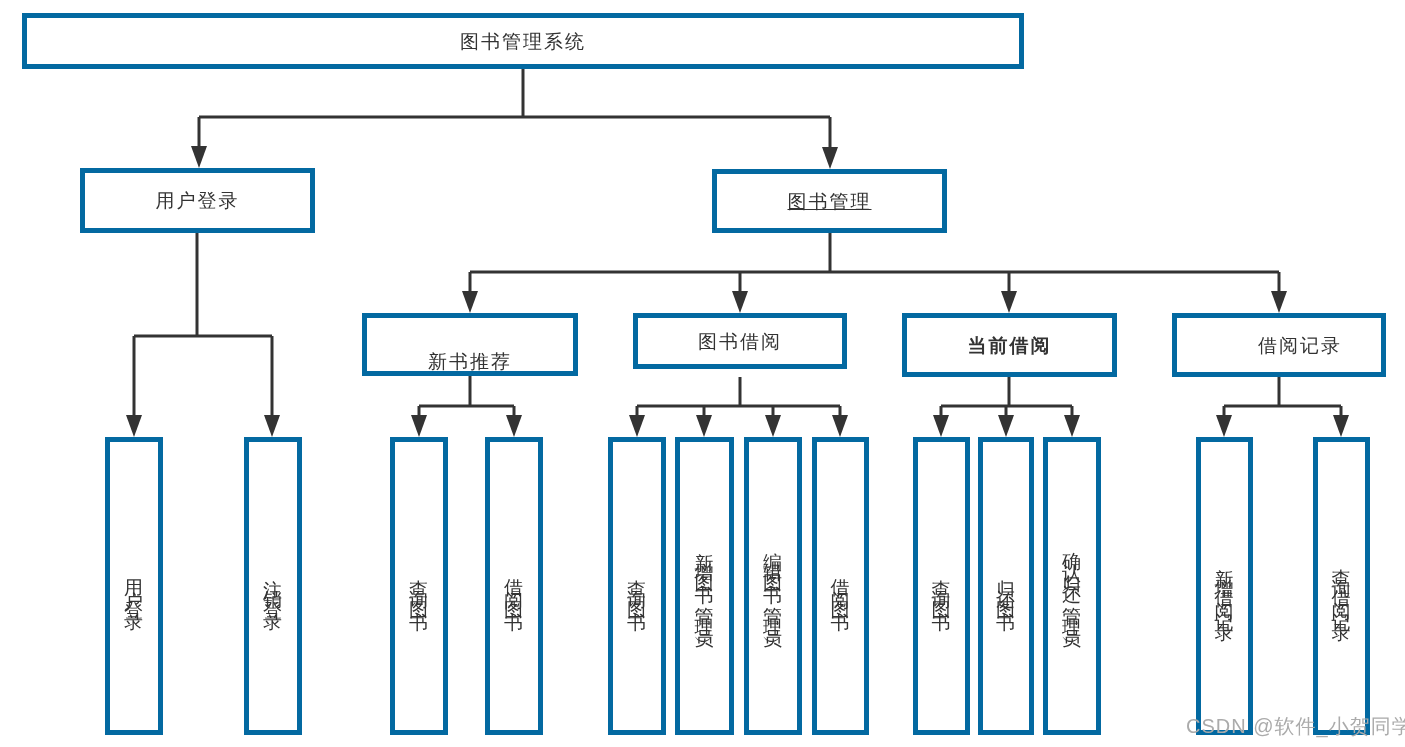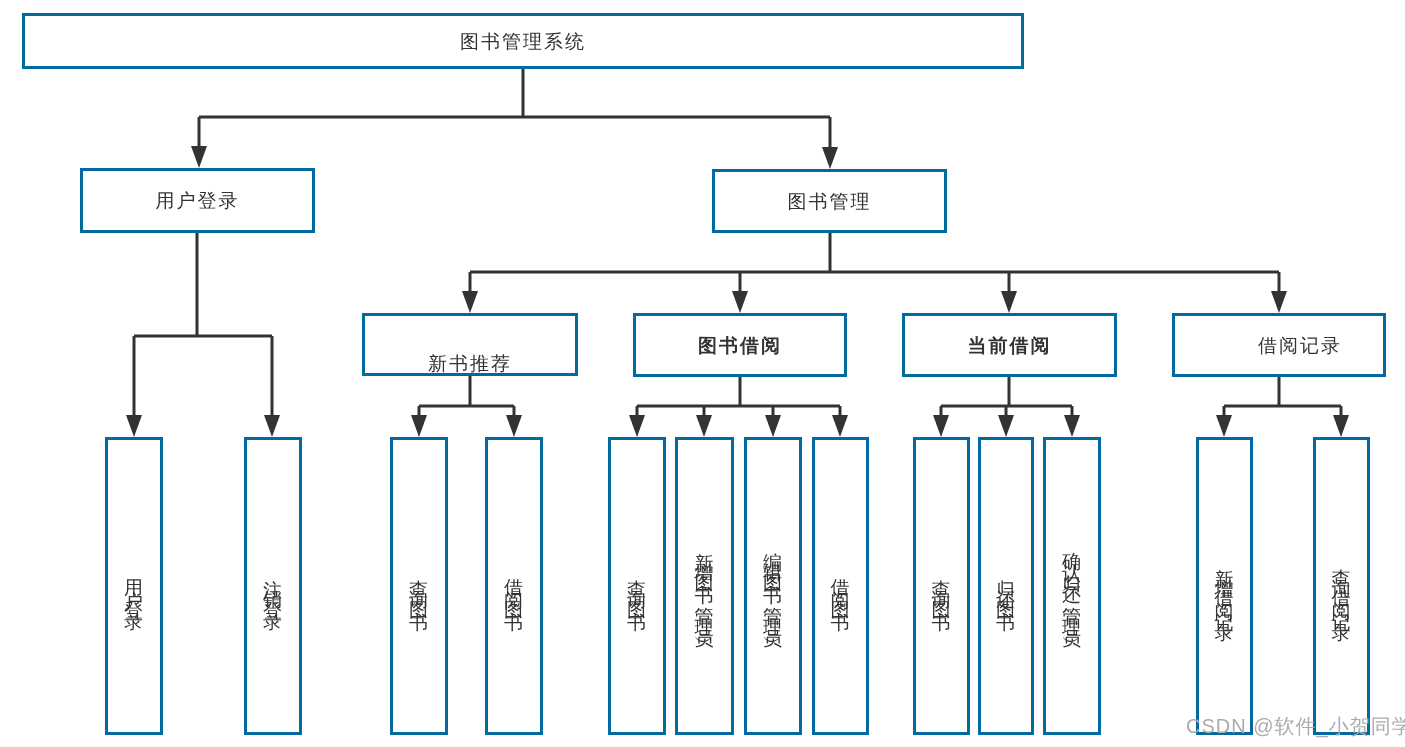--- a/index.html
+++ b/index.html
@@ -24,21 +24,21 @@
   svg.connectors line {
     stroke: #333333;
     stroke-width: 3;
   }
   svg.connectors polygon {
     fill: #333333;
   }
   .node {
     position: absolute;
     box-sizing: border-box;
-    border: 3px solid #0369a1;
+    border: 5px solid #0369a1;
     background: #ffffff;
     display: flex;
     align-items: center;
     justify-content: center;
     z-index: 2;
     color: #333333;
   }
   .hbox span {
     font-size: 19px;
     letter-spacing: 2px;
@@ -144,28 +144,28 @@
     </g>
   </svg>
 
   <div class="node hbox" style="left:22px; top:13px; width:1002px; height:56px;">
     <span>图书管理系统</span>
   </div>
 
   <div class="node hbox" style="left:80px; top:168px; width:235px; height:65px;">
     <span>用户登录</span>
   </div>
-  <div class="node hbox" style="left:712px; top:169px; width:235px; height:64px;">
+  <div class="node hbox" style="left:712px; top:169px; width:235px; height:64px;text-decoration:underline;">
     <span>图书管理</span>
   </div>
 
   <div class="node hbox" style="left:362px; top:313px; width:216px; height:63px;align-items:flex-end;">
     <span>新书推荐</span>
   </div>
-  <div class="node hbox" style="left:633px; top:313px; width:214px; height:64px;font-weight:bold;">
+  <div class="node hbox" style="left:633px; top:313px; width:214px; height:56px;">
     <span>图书借阅</span>
   </div>
   <div class="node hbox" style="left:902px; top:313px; width:215px; height:64px;font-weight:bold;">
     <span>当前借阅</span>
   </div>
   <div class="node hbox" style="left:1172px; top:313px; width:214px; height:64px;padding-left:42px;">
     <span>借阅记录</span>
   </div>
 
   <div class="node vbox" style="left:105px; top:437px; width:58px; height:298px;">

